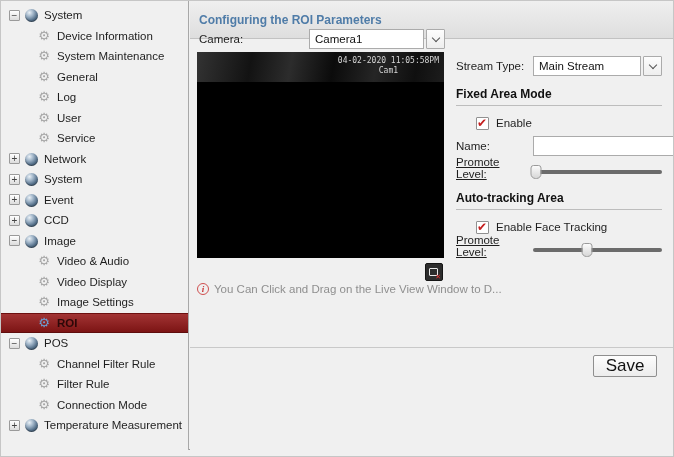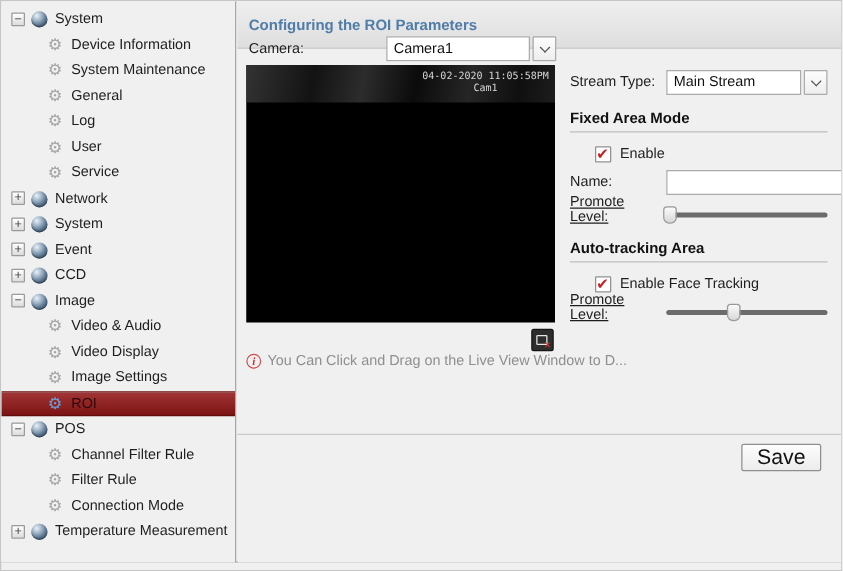--- a/index.html
+++ b/index.html
@@ -36,21 +36,21 @@
     box-shadow:inset 0 -1px 1px rgba(0,0,0,.35);
     width:13px !important; height:13px !important; margin-top:1px;
   }
   .gear-icon::before {
     content:"⚙"; font-size:13px; line-height:14px; color:#a5a5a5; display:block; text-align:center;
   }
   .tree-row.selected {
     background:linear-gradient(#a23434,#7c1414);
     border-top:1px solid #6d1010; border-bottom:1px solid #5f0d0d;
   }
-  .tree-row.selected .tree-label { color:#2c0808; font-weight:normal; }
+  .tree-row.selected .tree-label { color:#2c0808; font-weight:bold; }
   .tree-row.selected .gear-icon::before { color:#6d9fd4; }
 
   
   .main { position:absolute; left:189px; top:0; width:483px; height:449px; background:#f0f0f0; }
   .title-band {
     position:absolute; left:0; top:0; width:100%; height:38px;
     background:linear-gradient(#efefef,#dedede); border-bottom:1px solid #c2c2c2;
     display:flex; align-items:center; padding-left:9px;
   }
   .title-band .title { color:#4f7ca8; font-weight:bold; font-size:12px; }

